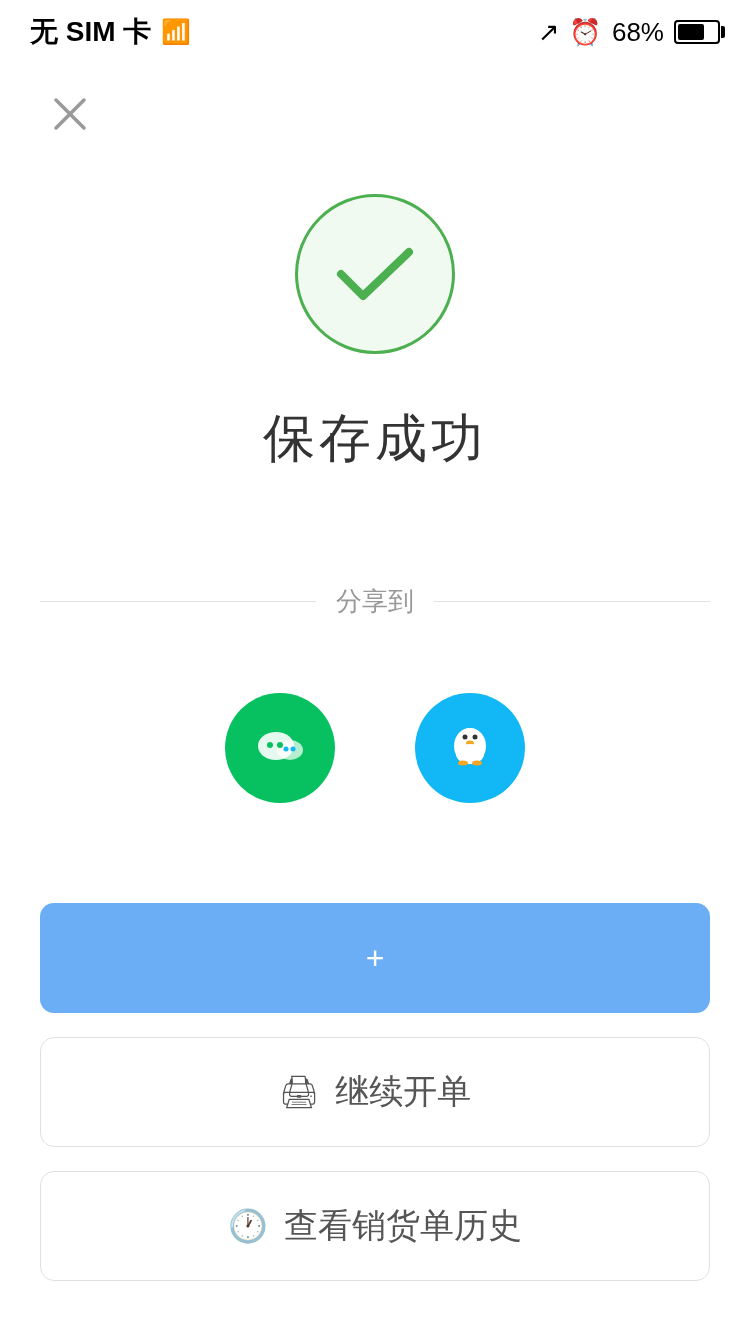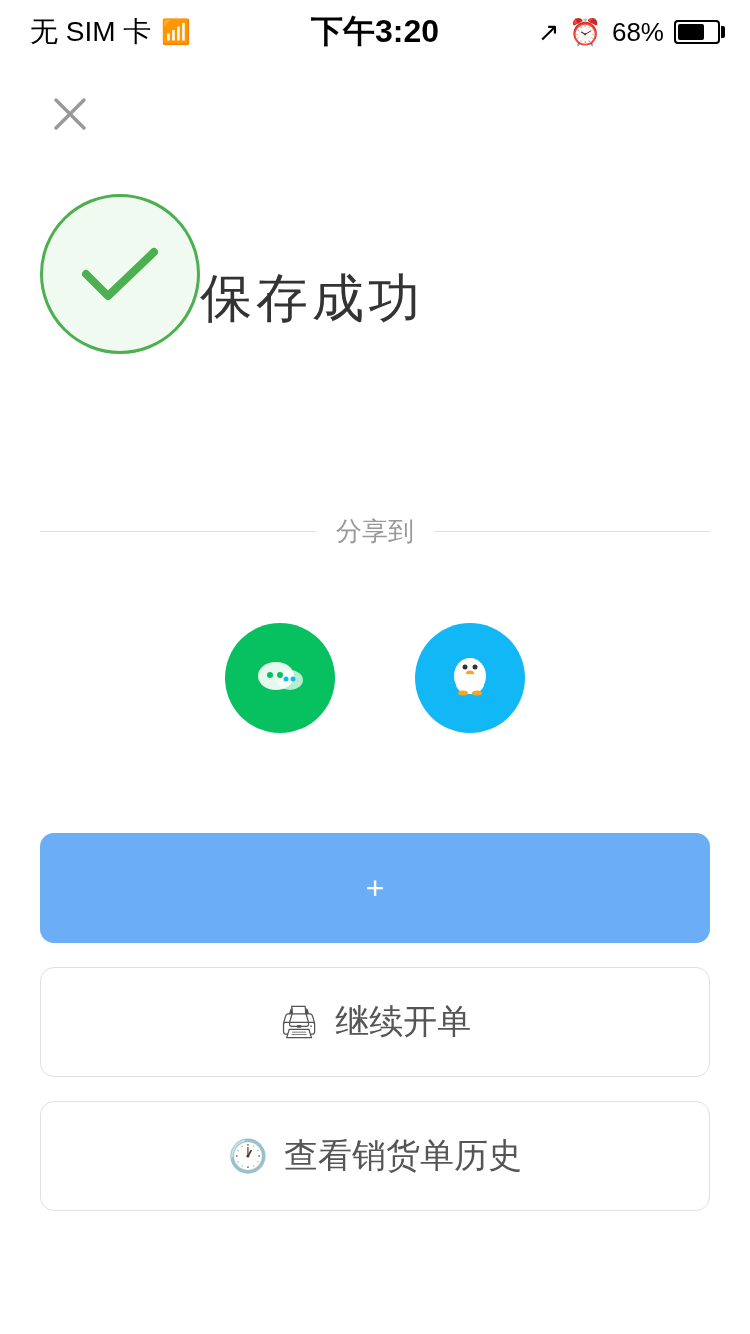--- a/index.html
+++ b/index.html
@@ -27,21 +27,21 @@
       padding: 0 30px;
       background: #ffffff;
     }
 
     .status-left {
       display: flex;
       align-items: center;
       gap: 10px;
       font-size: 28px;
       color: #000;
-      font-weight: 400;
+      font-weight: 700;
     }
 
     .wifi-icon {
       font-size: 24px;
     }
 
     .status-center {
       font-size: 32px;
       font-weight: 600;
       color: #000;
@@ -108,21 +108,21 @@
     .close-icon-svg {
       width: 36px;
       height: 36px;
       stroke: #999;
       stroke-width: 3;
     }
 
     
     .success-section {
       display: flex;
-      flex-direction: row;
+      flex-direction: column;
       align-items: center;
       padding: 20px 0 40px;
     }
 
     .success-circle {
       width: 160px;
       height: 160px;
       border-radius: 50%;
       border: 3px solid #4CAF50;
       background: #f0faf0;
@@ -236,21 +236,20 @@
     }
   </style>
 </head>
 <body>
 
 <div class="status-bar">
   <div class="status-left">
     <span>无 SIM 卡</span>
     <span class="wifi-icon">📶</span>
   </div>
-  <div class="status-center">下午3:20</div>
   <div class="status-right">
     <span>↗</span>
     <span>⏰</span>
     <span>68%</span>
     <div class="battery-icon">
       <div class="battery-fill"></div>
     </div>
   </div>
 </div>
 

